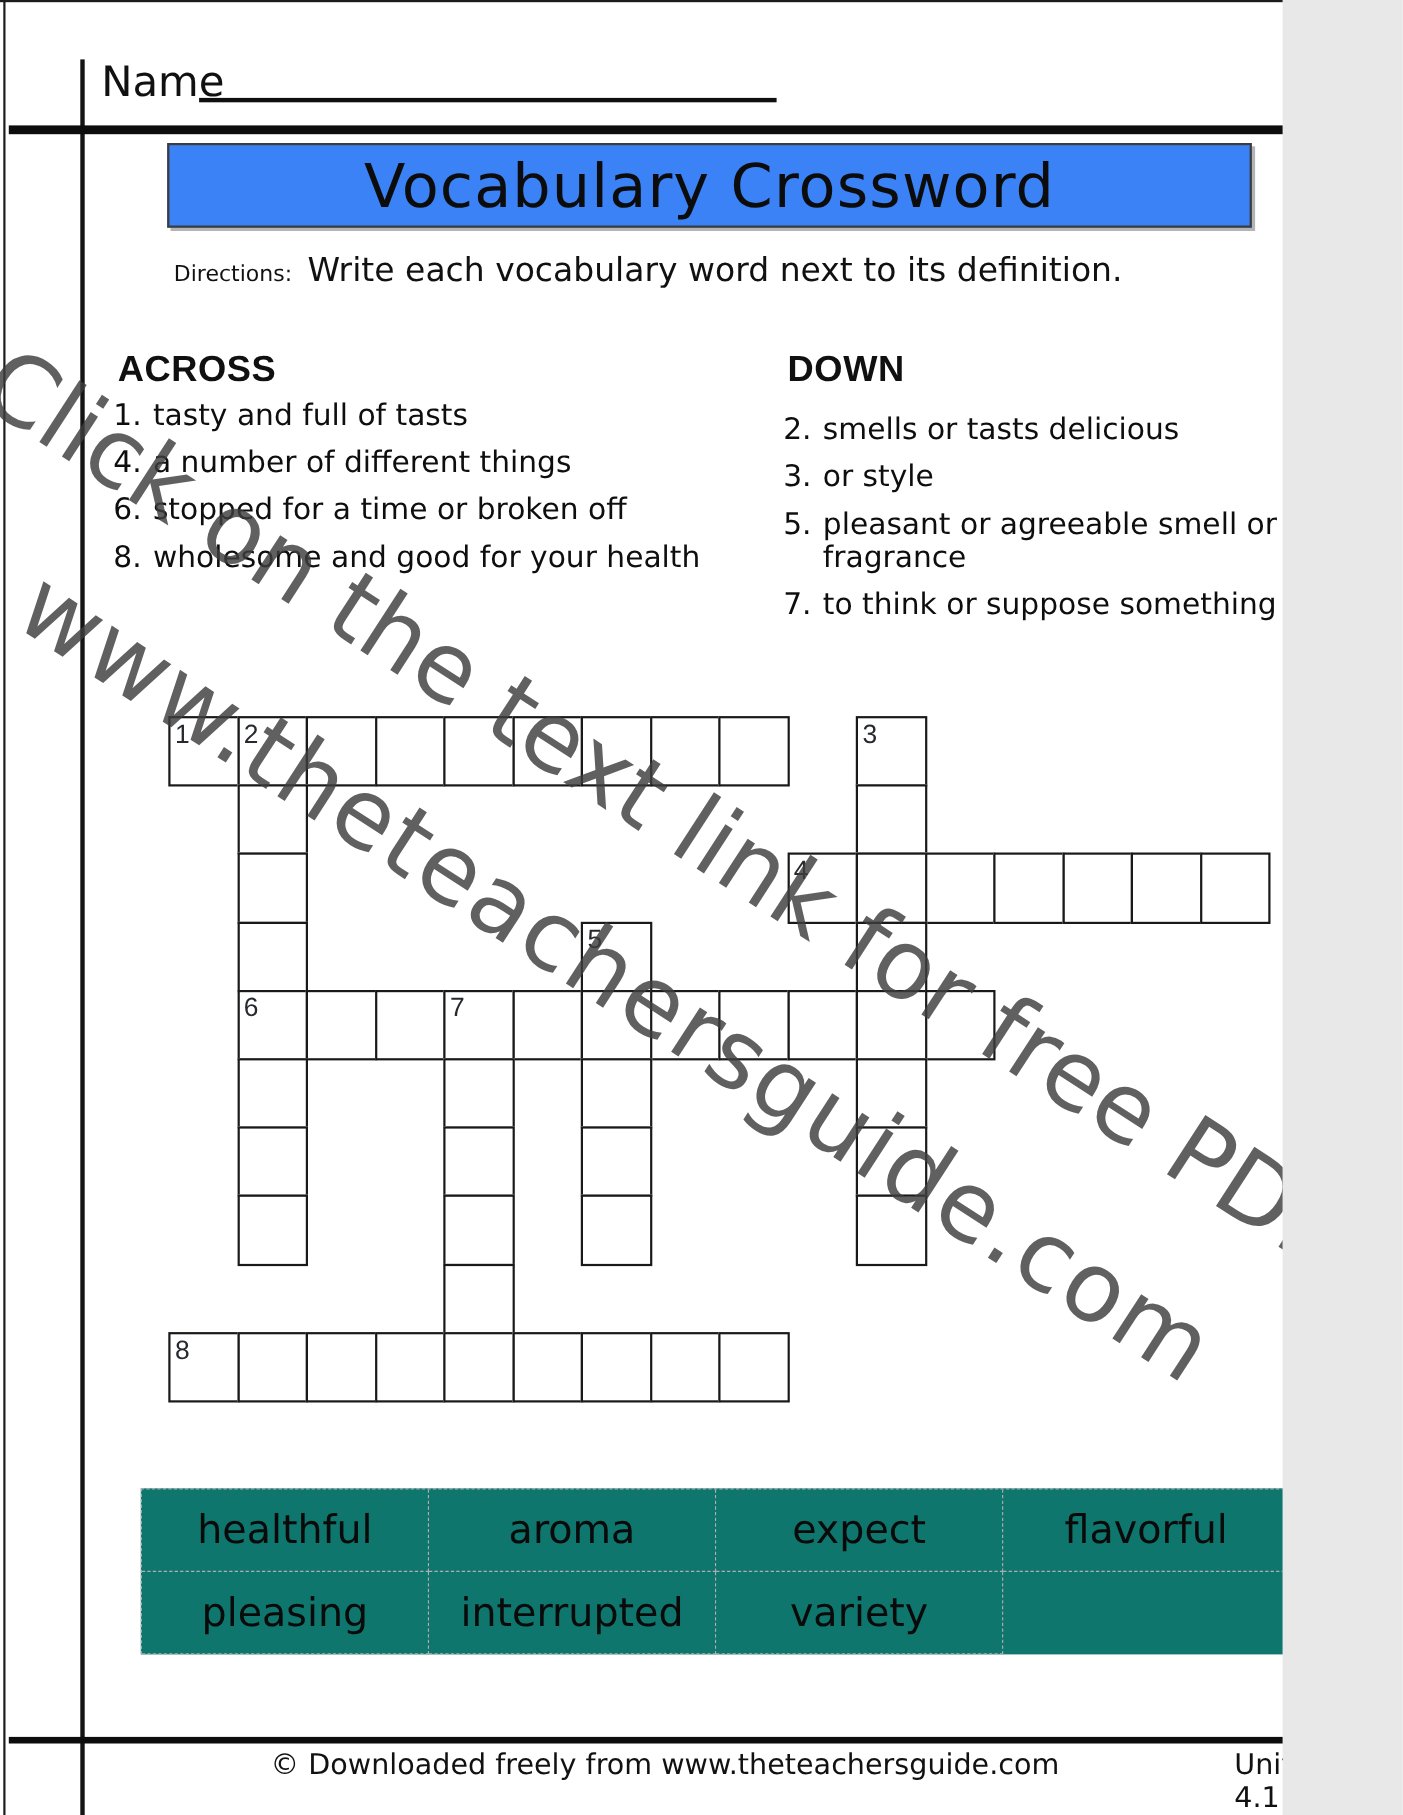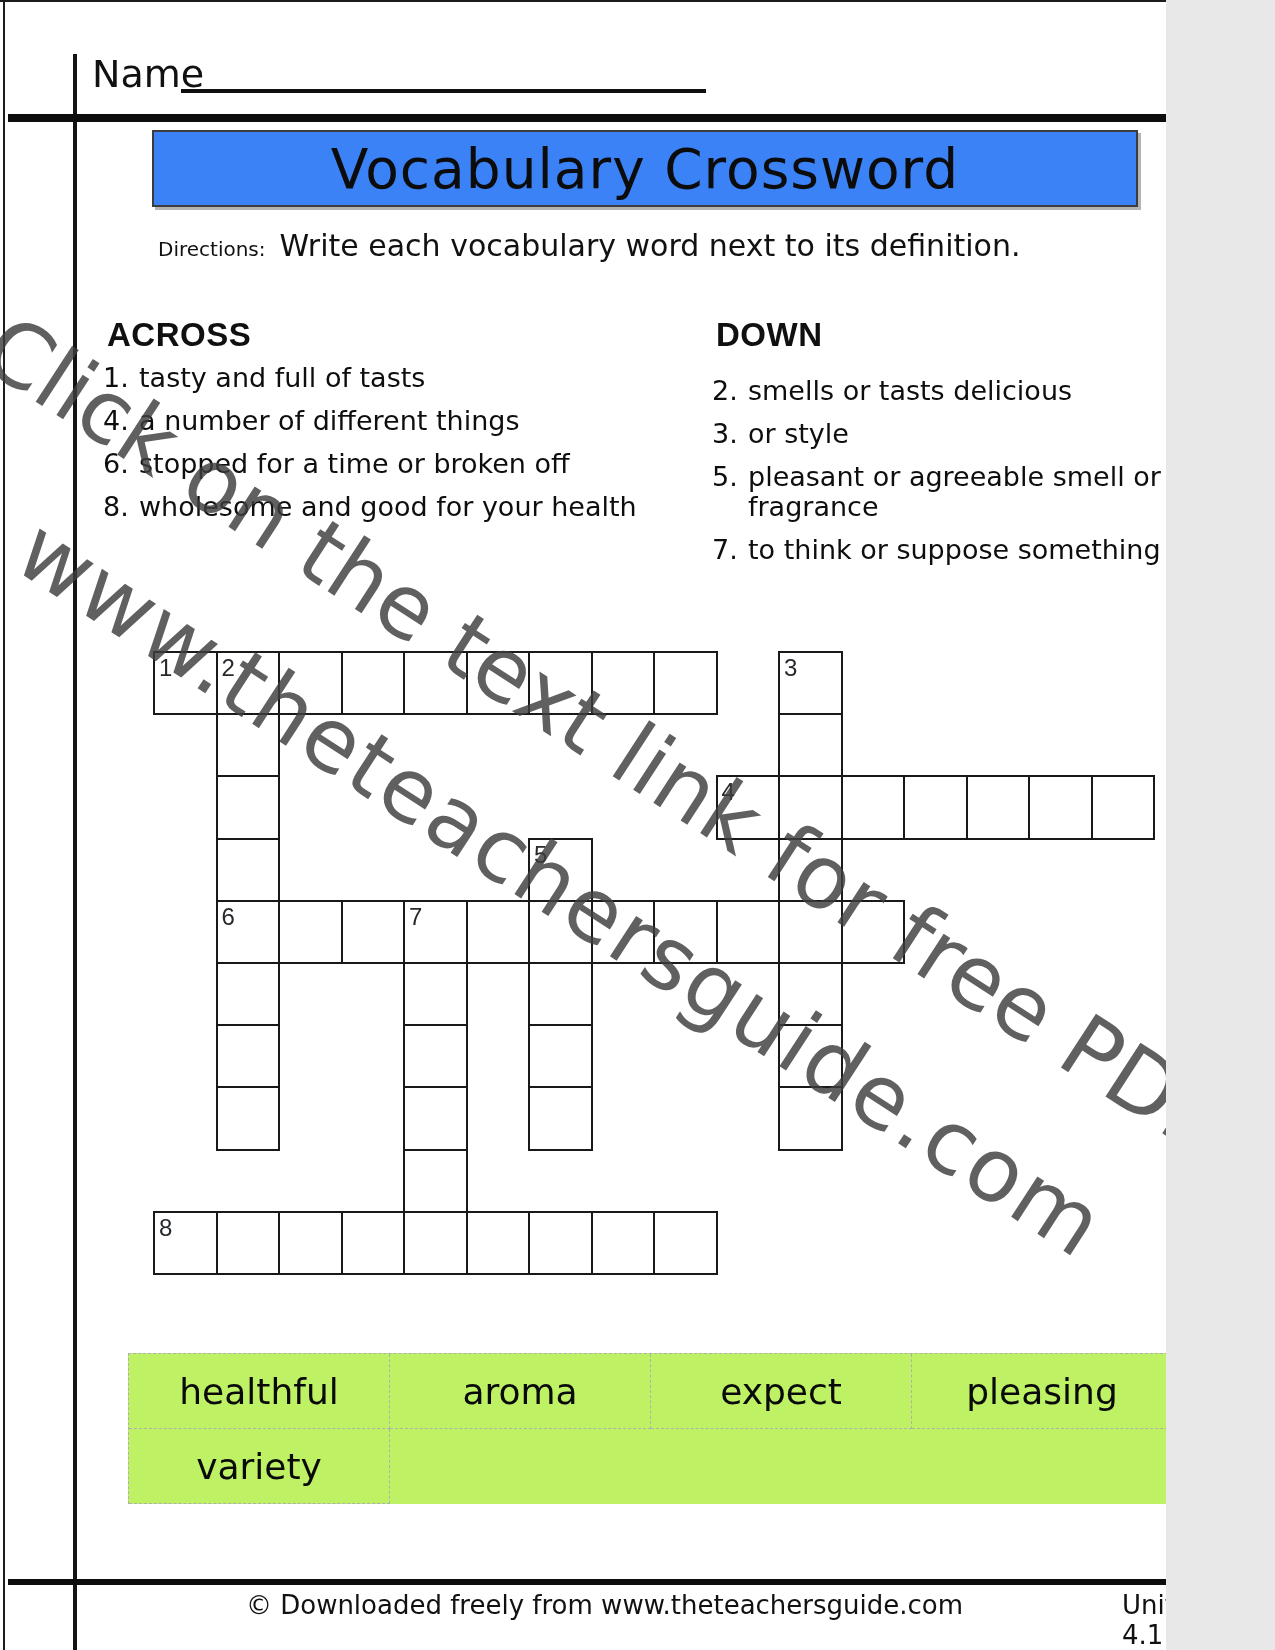--- a/index.html
+++ b/index.html
@@ -46,21 +46,21 @@
     position:absolute;background:#ffffff;border:2px solid #191919;box-sizing:border-box;
   }
   .cell .cell-num{
     position:absolute;left:4px;top:1px;font-family:"Liberation Sans",sans-serif;
     font-size:24px;color:#26292e;
   }
   
   #word-bank{
     left:128px;top:1353px;width:1044px;height:150px;
     display:grid;grid-template-columns:repeat(4,1fr);grid-auto-rows:75px;
-    border-top:1px dashed #b0b0b0;border-left:1px dashed #b0b0b0;background:#bef264;
+    border-top:1px dashed #b0b0b0;border-left:1px dashed #b0b0b0;background:#0f766e;
   }
   .bank-cell{
     border-right:1px dashed #b0b0b0;border-bottom:1px dashed #b0b0b0;
     display:flex;align-items:center;justify-content:center;font-size:36px;color:#0a0a0a;
   }
   
   #footer-credit{left:50%;top:1590px;transform:translateX(-47%);font-size:26px;color:#111;white-space:nowrap;}
   #footer-unit{left:1122px;top:1590px;font-size:26px;color:#111;}
   
   .watermark{
@@ -226,21 +226,27 @@
       <div class="bank-cell">
         <span>healthful</span>
       </div>
       <div class="bank-cell">
         <span>aroma</span>
       </div>
       <div class="bank-cell">
         <span>expect</span>
       </div>
       <div class="bank-cell">
+        <span>flavorful</span>
+      </div>
+      <div class="bank-cell">
         <span>pleasing</span>
+      </div>
+      <div class="bank-cell">
+        <span>interrupted</span>
       </div>
       <div class="bank-cell">
         <span>variety</span>
       </div>
     </div>
 
   <div class="abs watermark" id="watermark-1" style="color: rgb(62, 62, 62);">Click on the text link for free PDF</div>
   <div class="abs watermark" id="watermark-2" style="color: rgb(62, 62, 62);">www.theteachersguide.com</div>
 
   <div class="abs" id="footer-rule"></div>

